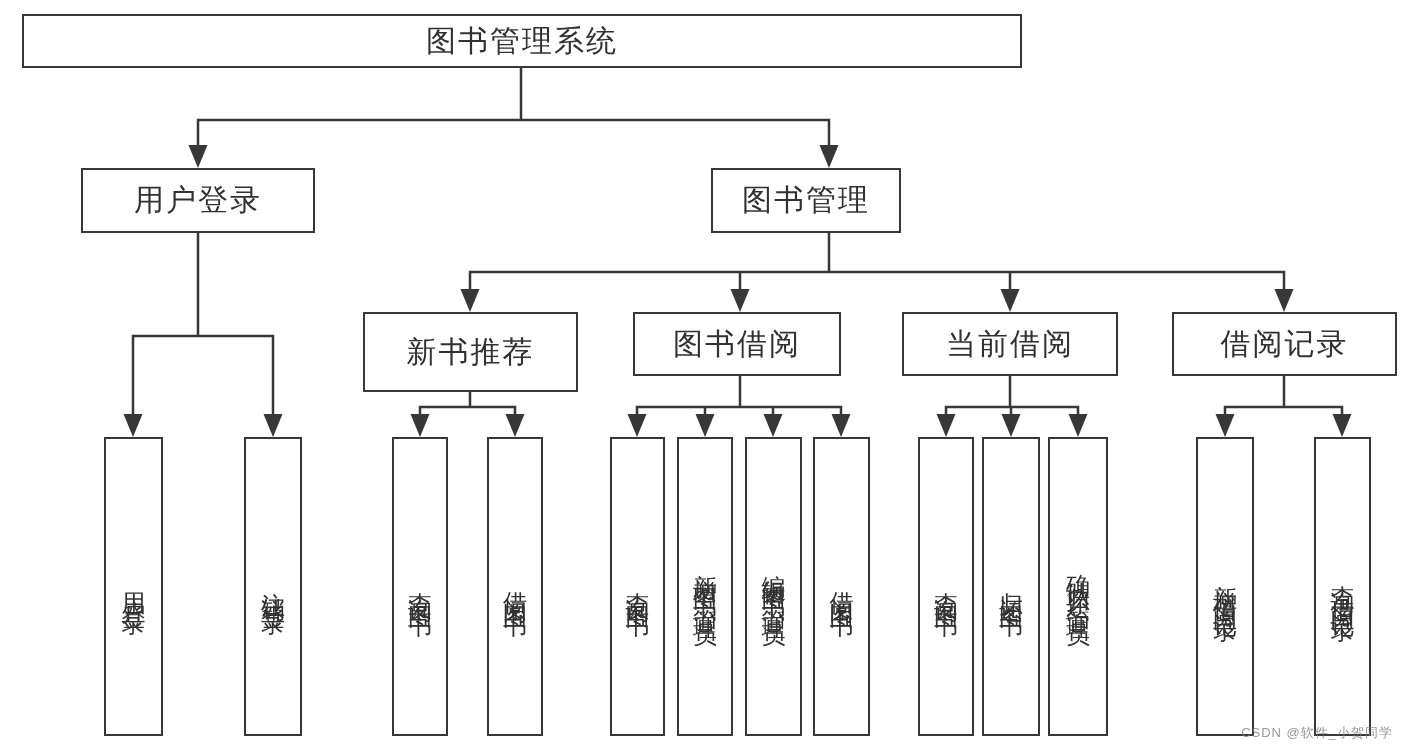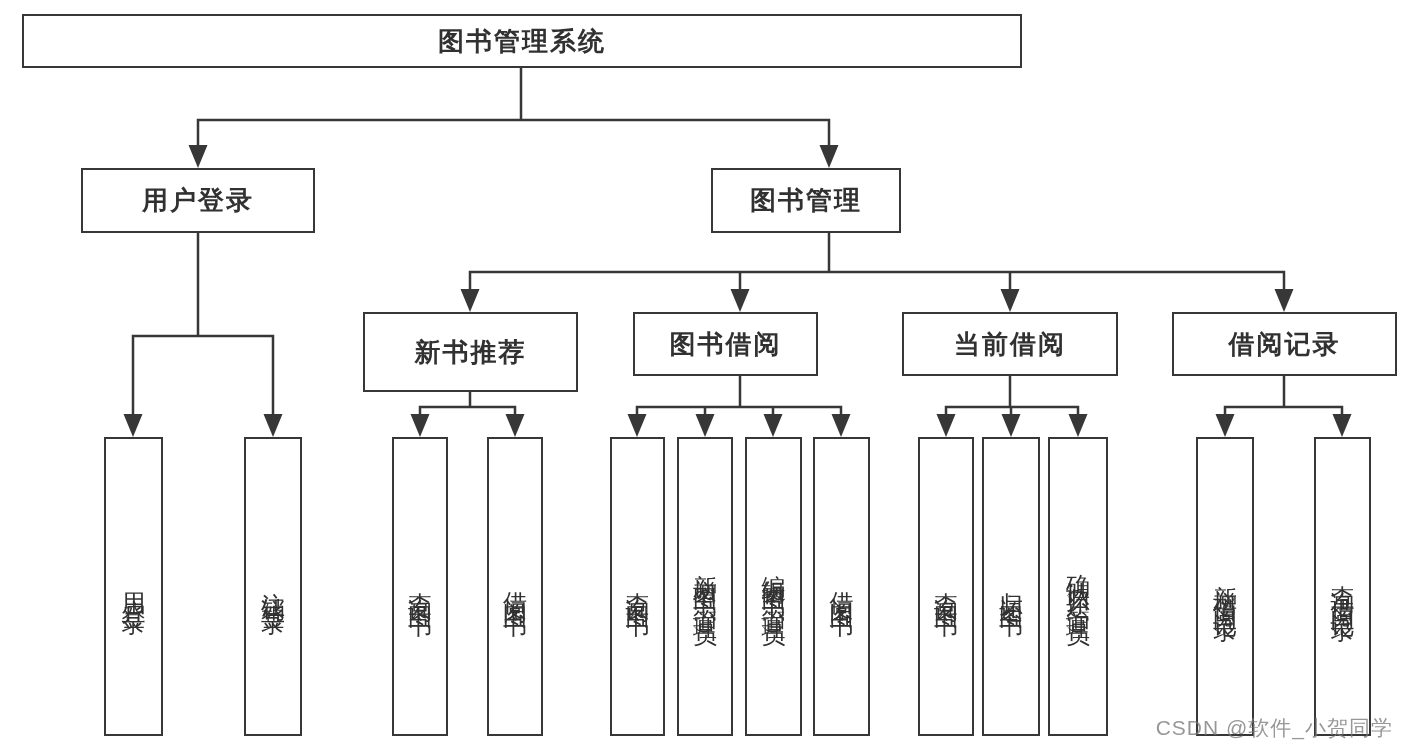--- a/index.html
+++ b/index.html
@@ -11,33 +11,33 @@
     box-sizing:border-box;
     border:2.5px solid #373737;
     background:#ffffff;
     color:#313131;
     display:flex;
     align-items:center;
     justify-content:center;
     z-index:2;
     white-space:nowrap;
   }
-  .h{font-size:26px;letter-spacing:2px;font-weight:bold;}
+  .h{font-size:30px;letter-spacing:2px;}
   .v{
     writing-mode:vertical-rl;
     text-orientation:mixed;
     font-size:24px;
     letter-spacing:7px;
     white-space:normal;
   }
   .watermark{
     position:absolute;
     right:12px;
     bottom:5px;
-    font-size:21px;
+    font-size:13px;
     letter-spacing:1px;
     color:rgba(122,122,122,0.78);
     z-index:5;
   }
 </style>
 </head>
 <body>
 
 <div id="stage">
 
@@ -76,21 +76,21 @@
       <polygon points="1215.5,414 1234.5,414 1225,437" fill="#373737"></polygon>
       <polygon points="1332.5,414 1351.5,414 1342,437" fill="#373737"></polygon>
     </svg>
 
   <div class="box h" style="left:22px;top:14px;width:1000px;height:54px">图书管理系统</div>
 
   <div class="box h" style="left:81px;top:168px;width:234px;height:65px">用户登录</div>
   <div class="box h" style="left:711px;top:168px;width:190px;height:65px">图书管理</div>
 
   <div class="box h" style="left:363px;top:312px;width:215px;height:80px">新书推荐</div>
-  <div class="box h" style="left:633px;top:312px;width:185px;height:64px">图书借阅</div>
+  <div class="box h" style="left:633px;top:312px;width:208px;height:64px">图书借阅</div>
   <div class="box h" style="left:902px;top:312px;width:216px;height:64px">当前借阅</div>
   <div class="box h" style="left:1172px;top:312px;width:225px;height:64px">借阅记录</div>
 
   <div class="box v" style="left:104px;top:437px;width:59px;height:299px">用户登录</div>
   <div class="box v" style="left:244px;top:437px;width:58px;height:299px">注销登录</div>
 
   <div class="box v" style="left:392px;top:437px;width:56px;height:299px">查询图书</div>
   <div class="box v" style="left:487px;top:437px;width:56px;height:299px">借阅图书</div>
 
   <div class="box v" style="left:610px;top:437px;width:55px;height:299px">查询图书</div>

